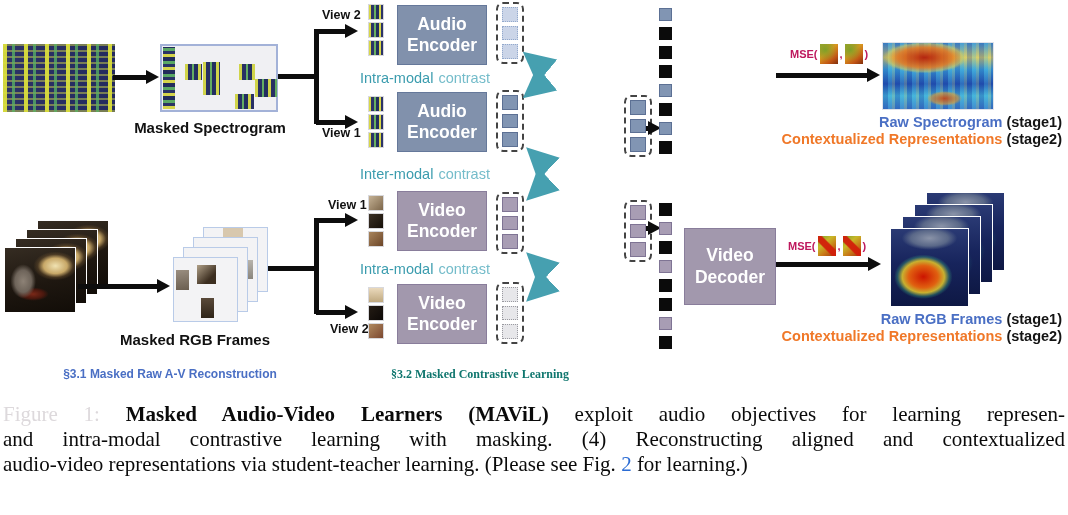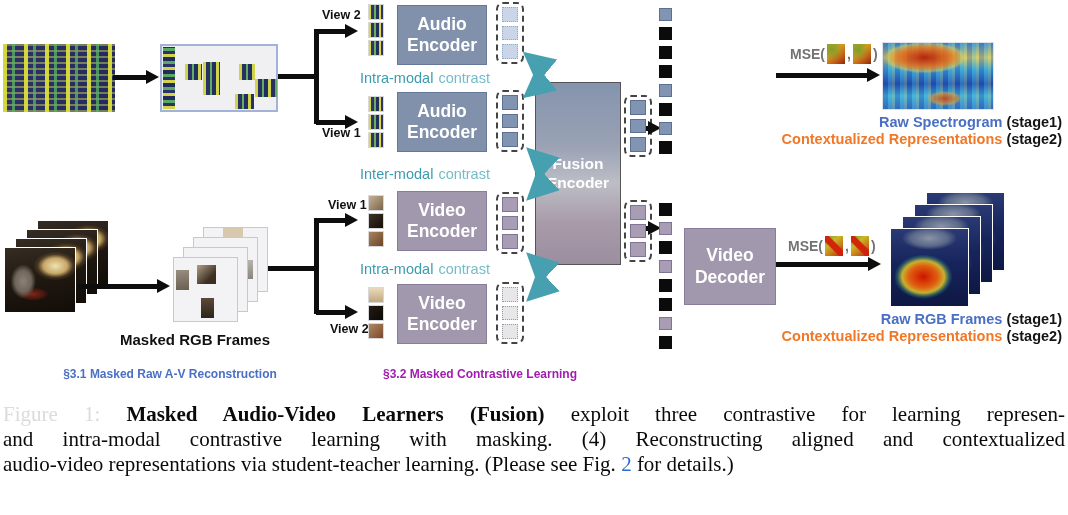--- a/index.html
+++ b/index.html
@@ -99,25 +99,25 @@
     border-left:13px solid #0d0d0d; border-top:7.5px solid transparent; border-bottom:7.5px solid transparent; }
   .vline { width:4.5px; background:#0d0d0d; }
 
   
   .img-label { font-size:15px; font-weight:bold; color:#111; text-align:center; }
   .view-label { font-size:12.5px; font-weight:bold; color:#111; }
   .contrast { font-size:14.5px; text-align:center; color:#3b9cae; white-space:nowrap; }
   .contrast .b { font-weight:normal; }
   .contrast .r { color:#74bcca; margin-left:5px; }
   .mse-row { display:flex; align-items:center; gap:2px; }
-  .mse-txt { font-size:14px; font-weight:bold; color:#737373; }
+  .mse-txt { font-size:11px; font-weight:bold; color:#be185d; }
   .out-line { font-size:14.5px; font-weight:bold; text-align:right; white-space:nowrap; }
   .blue { color:#4a6fc4; } .orange { color:#f07828; } .blk { color:#141414; }
   .section-cap { font-size:12px; font-weight:bold; text-align:center; white-space:nowrap; }
-  .s31 { color:#4a6fc4; } .s32 { color:#a21caf; } .s33 { color:#f07828; }
+  .s31 { color:#4a6fc4; } .s32 { color:#0f766e;font-family:Liberation Serif, serif; } .s33 { color:#f07828; }
 
   .caption { position:absolute; left:3px; top:402px; width:1062px; color:#0a0a0a;
              font-family:"Liberation Serif", serif; font-size:21px; line-height:25px; }
   .cap-line { text-align:justify; text-align-last:justify; }
   .cap-line.last { text-align-last:left; }
   .cap-faint { color:#ddd9dc; }
   .cap-bold { font-weight:bold; }
   .cap-link { color:#2b6cd4; }
 </style>
 </head>
@@ -130,20 +130,21 @@
 
   <div class="abs masked-spect" style="left:160px; top:44px; width:118px; height:68px;">
     <div class="abs sp-strip" style="left:1px; top:1px; width:12px; height:62px;"></div>
     <div class="abs sp-patch" style="left:23px; top:18px; width:17px; height:16px;"></div>
     <div class="abs sp-patch" style="left:41px; top:16px; width:17px; height:17px;"></div>
     <div class="abs sp-patch" style="left:41px; top:33px; width:17px; height:16px;"></div>
     <div class="abs sp-patch" style="left:77px; top:18px; width:16px; height:16px;"></div>
     <div class="abs sp-patch" style="left:93px; top:33px; width:22px; height:18px;"></div>
     <div class="abs sp-patch" style="left:73px; top:48px; width:19px; height:15px;"></div>
   </div>
+  <div class="abs img-label" style="left:120px; top:119px; width:180px;">Masked Spectrogram</div>
 
   <div class="abs harrow" style="left:278px; top:74px; width:40px;"></div>
   <div class="abs vline" style="left:314px; top:29px; height:95px;"></div>
   <div class="abs harrow head" style="left:316px; top:29px; width:30px;"></div>
   <div class="abs harrow head" style="left:316px; top:120px; width:30px;"></div>
 
   <div class="abs view-label" style="left:322px; top:8px;">View 2</div>
   <div class="abs view-label" style="left:322px; top:126px;">View 1</div>
 
   <div class="abs pstack" style="left:368px; top:4px;">
@@ -227,21 +228,20 @@
       <div class="token tk-purple"></div>
       <div class="token tk-purple"></div>
       <div class="token tk-purple"></div>
     </div>
   <div class="abs tcol" style="left:496px; top:282px; height:62px;">
       <div class="token tk-lightgray"></div>
       <div class="token tk-lightgray"></div>
       <div class="token tk-lightgray"></div>
     </div>
 
-  <div class="abs nnbox fusion-box" style="left:535px; top:82px; width:86px; height:183px;">Fusion Encoder</div>
 
   <div class="abs tcol" style="left:624px; top:95px; height:62px;">
       <div class="token tk-blue"></div>
       <div class="token tk-blue"></div>
       <div class="token tk-blue"></div>
     </div>
   <div class="abs tcol" style="left:624px; top:200px; height:62px;">
       <div class="token tk-purple"></div>
       <div class="token tk-purple"></div>
       <div class="token tk-purple"></div>
@@ -319,21 +319,21 @@
       </marker>
     </defs>
     <path d="M 528 56 Q 551 75 528 94" fill="none" stroke="#46a0b0" stroke-width="4.5" marker-start="url(#tealhead)" marker-end="url(#tealhead)"></path>
     <path d="M 531 152 Q 554 174 531 196" fill="none" stroke="#46a0b0" stroke-width="4.5" marker-start="url(#tealhead)" marker-end="url(#tealhead)"></path>
     <path d="M 531 257 Q 552 277 531 297" fill="none" stroke="#46a0b0" stroke-width="4.5" marker-start="url(#tealhead)" marker-end="url(#tealhead)"></path>
   </svg>
 
   <div class="caption">
     <div class="cap-line">
       <span class="cap-faint">Figure 1:</span>
-      <span class="cap-bold">Masked Audio-Video Learners (Fusion)</span><span> exploit three contrastive for learning represen-</span>
+      <span class="cap-bold">Masked Audio-Video Learners (MAViL)</span><span> exploit audio objectives for learning represen-</span>
     </div>
     <div class="cap-line">and intra-modal contrastive learning with masking. (4) Reconstructing aligned and contextualized</div>
     <div class="cap-line last">
-      <span>audio-video representations via student-teacher learning. (Please see Fig. </span><span class="cap-link">2</span><span> for details.)</span>
+      <span>audio-video representations via student-teacher learning. (Please see Fig. </span><span class="cap-link">2</span><span> for learning.)</span>
     </div>
   </div>
 
 </div>
 
 </body></html>

